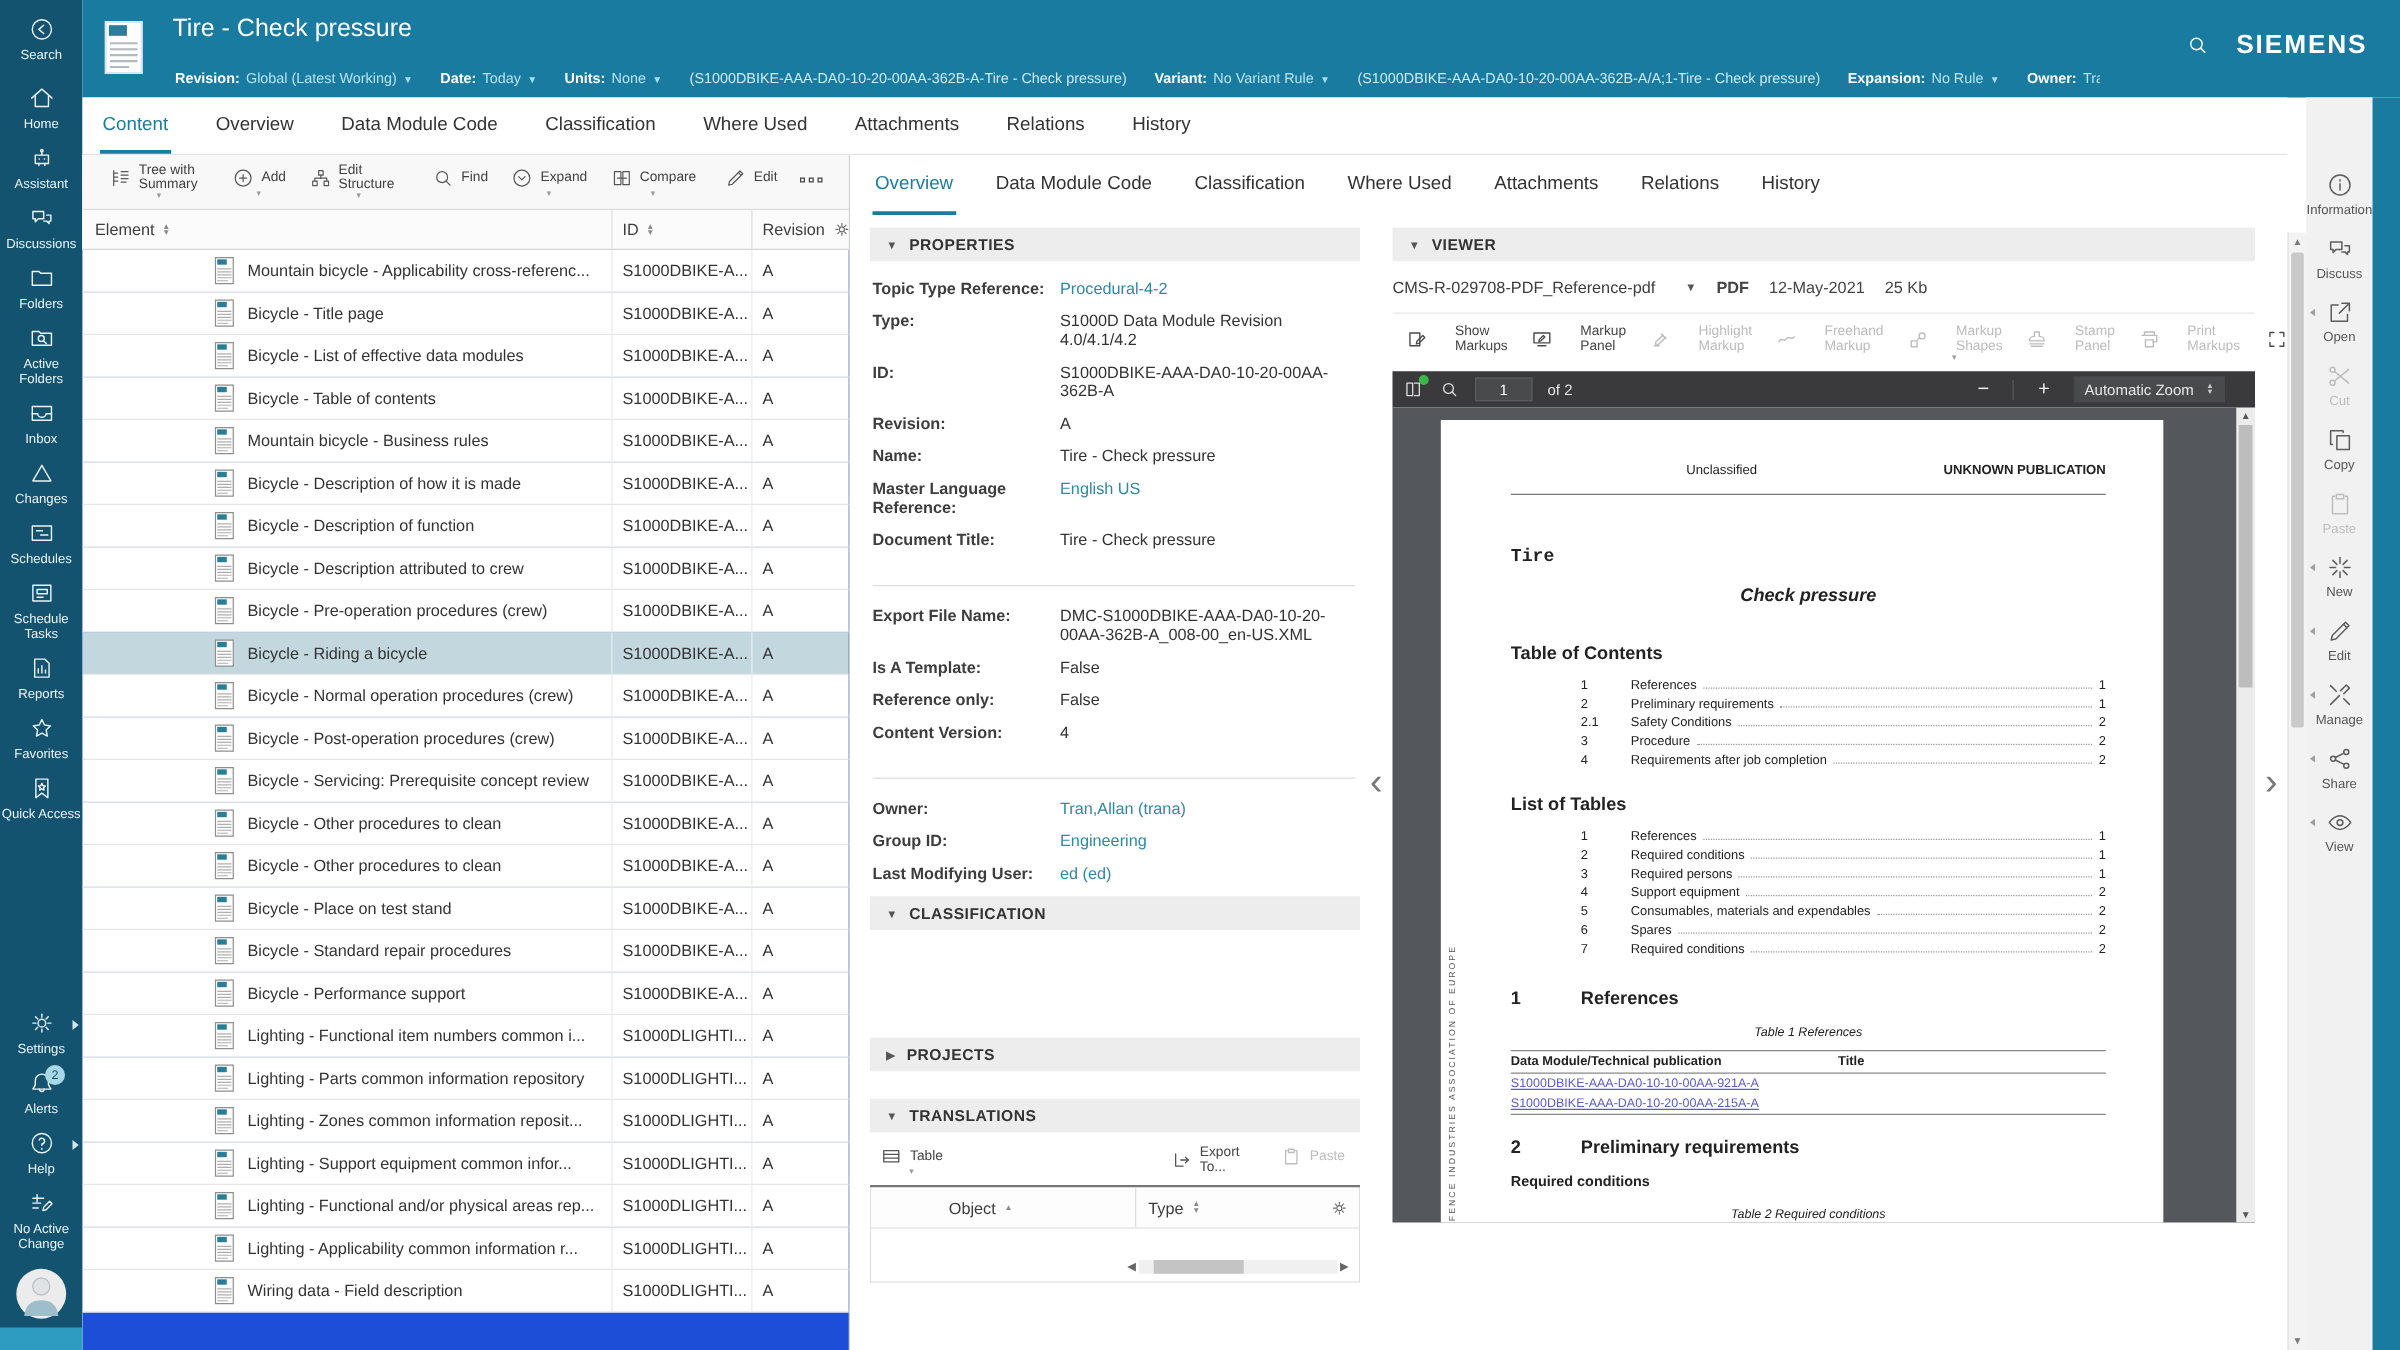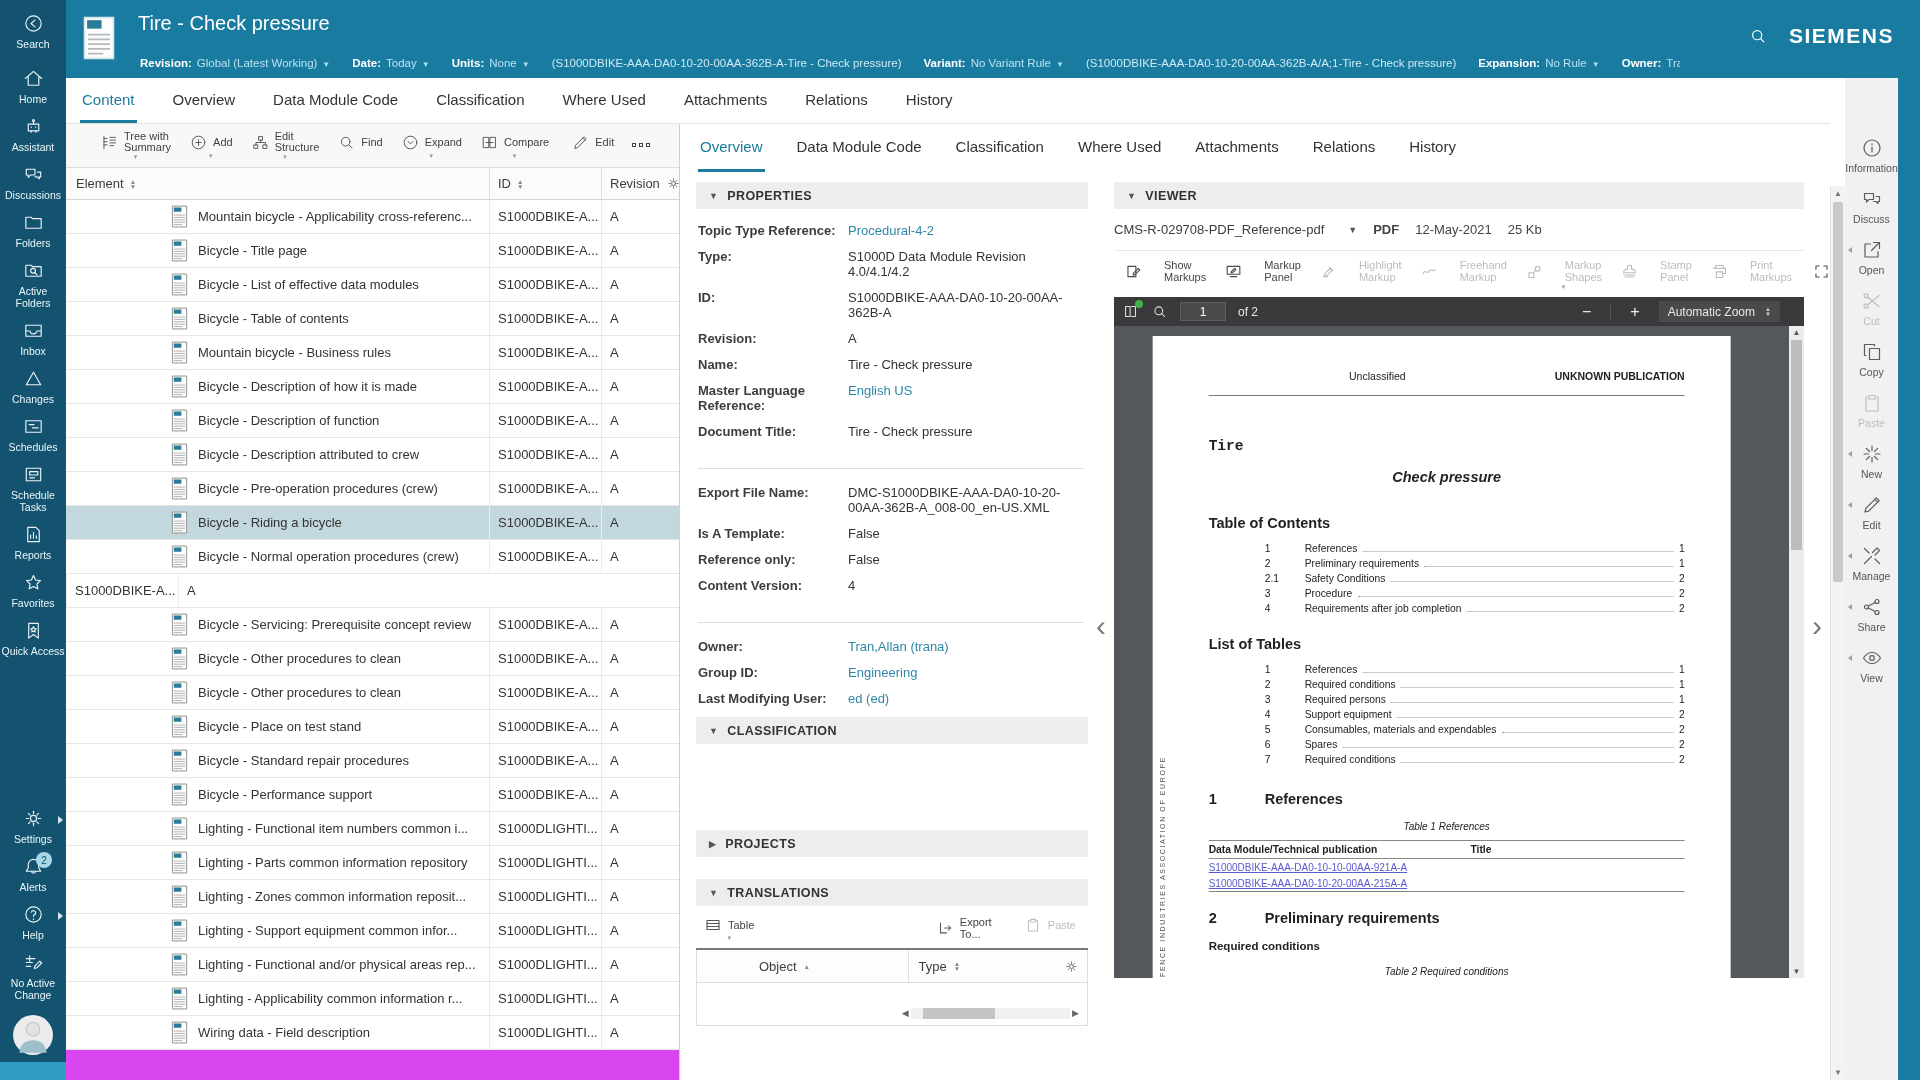--- a/index.html
+++ b/index.html
@@ -46,35 +46,35 @@
   #vscroll .sarr{position:absolute;left:0;right:0;text-align:center;font-size:8px;color:#787878;}
   #vscroll .thumb{position:absolute;left:2px;right:2px;top:16px;height:380px;background:#c9c9c9;border-radius:2px;}
   
   #main{position:absolute;left:66px;top:78px;right:90px;bottom:0;display:flex;flex-direction:column;background:#fff;}
   .tabsbar{display:flex;gap:34px;padding:0 4px 0 14px;align-items:stretch;border-bottom:1px solid #e3e3e3;height:46px;flex:none;}
   .tab{display:flex;align-items:center;font-size:15px;color:#333;cursor:pointer;padding:0 2px;border-bottom:3px solid transparent;}
   .tab.active{color:#1b7c9e;border-bottom-color:#1b7c9e;}
   #workarea{flex:1;display:flex;min-height:0;}
   
   #treepane{width:614px;flex:none;border-right:1px solid #cfcfcf;display:flex;flex-direction:column;background:#f1f1f1;min-height:0;}
-  #treetoolbar{height:44px;flex:none;background:#f8f8f8;border-bottom:1px solid #ddd;display:flex;align-items:center;padding:0 27px;gap:4px;}
+  #treetoolbar{height:44px;flex:none;background:#f8f8f8;border-bottom:1px solid #ddd;display:flex;align-items:center;padding:0 14px;gap:4px;}
   .tbtn{display:flex;flex-direction:column;align-items:center;cursor:pointer;color:#444;padding:1px 7px 0;}
   .tbtn-row{display:flex;align-items:center;gap:5px;}
   .tbtn .ic{width:19px;height:19px;stroke-width:1.2;color:#555;}
   .tlabel{font-size:11px;line-height:11px;color:#404040;max-width:62px;}
   .tcaret{font-size:7px;color:#9a9a9a;height:8px;line-height:8px;}
   .tspacer{flex:1;}
   #treehdr{height:32px;flex:none;background:#fbfbfb;border-bottom:1px solid #d5d5d5;display:flex;align-items:center;font-size:13px;color:#3d3d3d;}
   .col-el{flex:1;padding-left:10px;display:flex;align-items:center;gap:6px;}
   .col-id{width:112px;border-left:1px solid #e0e0e0;align-self:stretch;display:flex;align-items:center;padding-left:8px;gap:6px;}
   .col-rev{width:78px;border-left:1px solid #e0e0e0;align-self:stretch;display:flex;align-items:center;padding-left:8px;gap:6px;}
   .sort{display:inline-flex;flex-direction:column;font-size:6.5px;line-height:5px;color:#8a8a8a;}
   .hdr-gear{margin-left:auto;margin-right:8px;color:#666;cursor:pointer;}
   .hdr-gear .ic{width:15px;height:15px;}
-  #treerows{flex:1;background:#d946ef;overflow:hidden;}
+  #treerows{flex:1;background:#1d4ed8;overflow:hidden;}
   .trow{height:34px;display:flex;align-items:center;border-bottom:1px solid #e6e6e6;font-size:13px;color:#333;cursor:pointer;background:#fff;}
   .trow.selected{background:#c3d8de;}
   .trow .c1{flex:1;display:flex;align-items:center;padding-left:104px;gap:9px;overflow:hidden;white-space:nowrap;}
   .trow .c2{width:112px;padding-left:8px;border-left:1px solid #ececec;align-self:stretch;display:flex;align-items:center;}
   .trow .c3{width:78px;padding-left:8px;border-left:1px solid #ececec;align-self:stretch;display:flex;align-items:center;}
   .docic{width:19px;height:23px;flex:none;display:block;}
   
   #detailpane{flex:1;display:flex;flex-direction:column;background:#fff;min-height:0;}
   #dtabs{border-bottom:none;height:48px;padding-left:18px;gap:30px;}
   #dbody{flex:1;display:flex;min-height:0;padding-left:16px;}
@@ -708,20 +708,32 @@
                       <path d="M4 10.5h12M4 13h12M4 15.5h12M4 18h12M4 20.5h9"></path>
                     </g>
                   </svg>
                 </span>
                 <span>Bicycle - Normal operation procedures (crew)</span>
               </span>
               <span class="c2">S1000DBIKE-A...</span>
               <span class="c3">A</span>
             </div>
             <div class="trow">
+              <span class="c1">
+                <span>
+                  <svg class="docic" viewBox="0 0 20 24">
+                    <path d="M2.5 1h15v22h-15z" fill="#fdfdfd" stroke="#8e8e8e"></path>
+                    <rect x="4" y="2.5" width="8" height="4.5" fill="#2a7d98"></rect>
+                    <g stroke="#b0b0b0">
+                      <path d="M4 10.5h12M4 13h12M4 15.5h12M4 18h12M4 20.5h9"></path>
+                    </g>
+                  </svg>
+                </span>
+                <span>Bicycle - Post-operation procedures (crew)</span>
+              </span>
               <span class="c2">S1000DBIKE-A...</span>
               <span class="c3">A</span>
             </div>
             <div class="trow">
               <span class="c1">
                 <span>
                   <svg class="docic" viewBox="0 0 20 24">
                     <path d="M2.5 1h15v22h-15z" fill="#fdfdfd" stroke="#8e8e8e"></path>
                     <rect x="4" y="2.5" width="8" height="4.5" fill="#2a7d98"></rect>
                     <g stroke="#b0b0b0">

